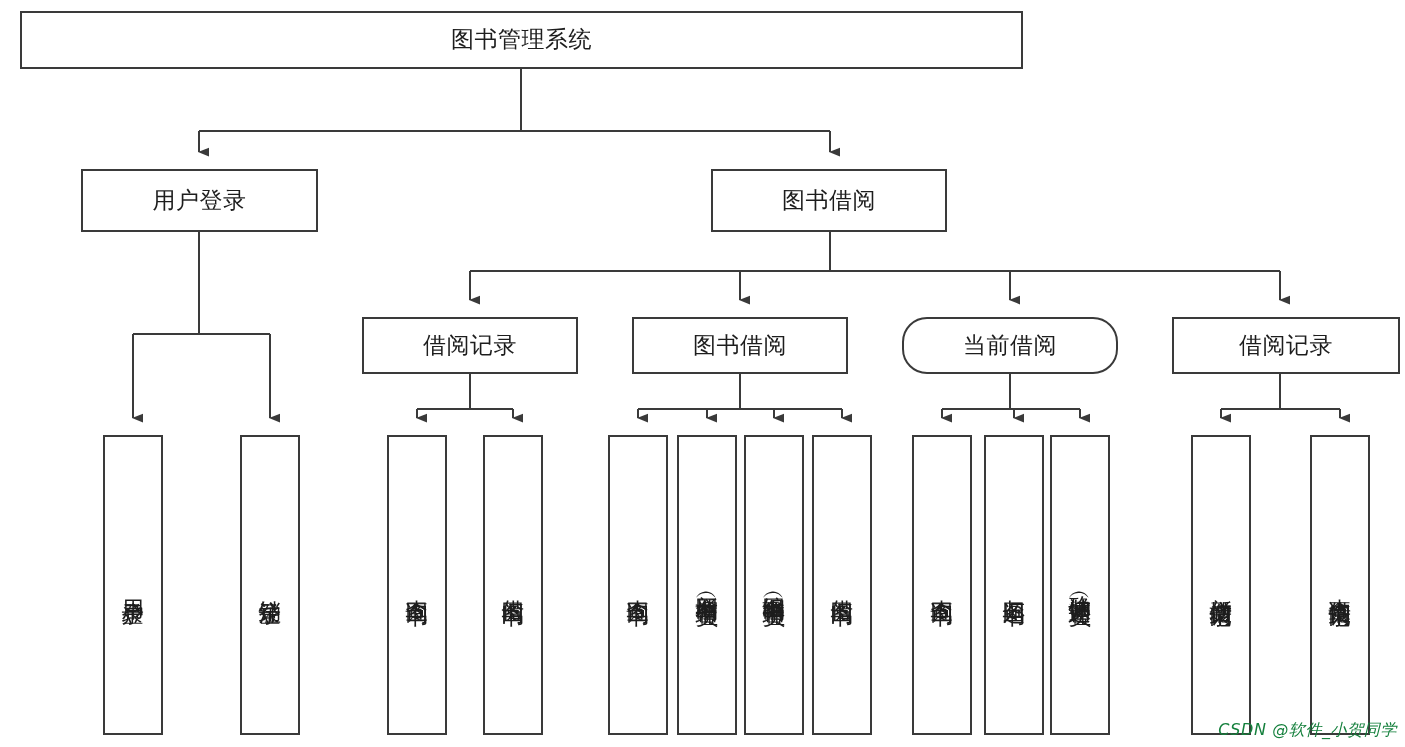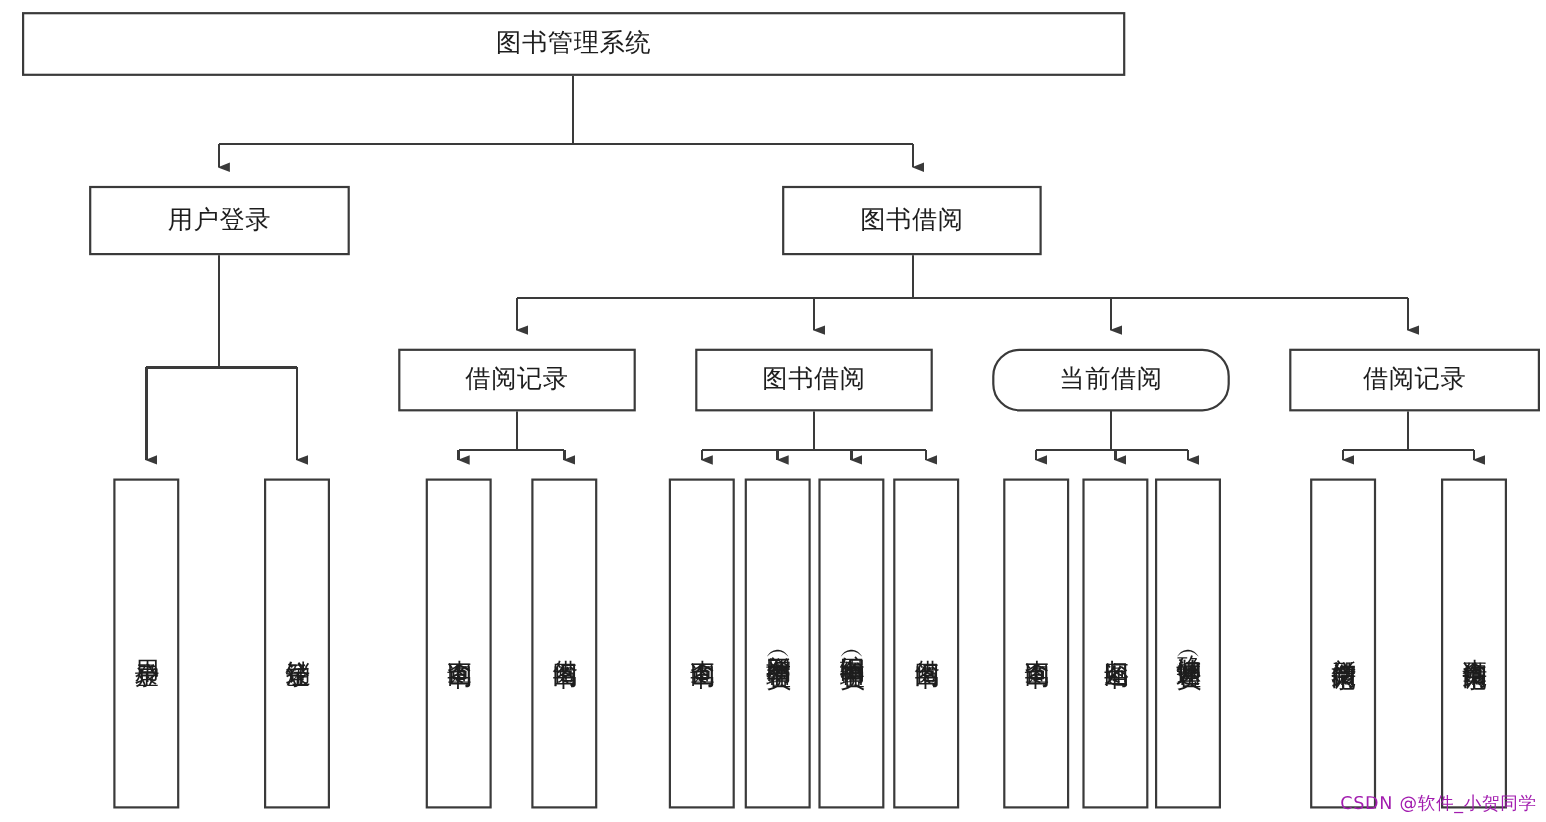--- a/index.html
+++ b/index.html
@@ -44,24 +44,25 @@
     font-size: 22.5px;
     line-height: 1.18;
     letter-spacing: 1.5px;
     white-space: nowrap;
   }
   .watermark {
     position: absolute;
     right: 8px;
     bottom: 6px;
     font-size: 16px;
-    color: #a21caf;
+    color: #15803d;
     letter-spacing: 0.6px;
     white-space: nowrap;
     pointer-events: none;
+    font-style: italic;
   }
 </style>
 </head>
 <body>
 
 <div id="stage">
 
   <svg id="wires" viewBox="0 0 1405 747">
     <defs>
       <marker id="arrowhead" markerWidth="10" markerHeight="11" refX="4.6" refY="10" orient="auto" markerUnits="userSpaceOnUse">

